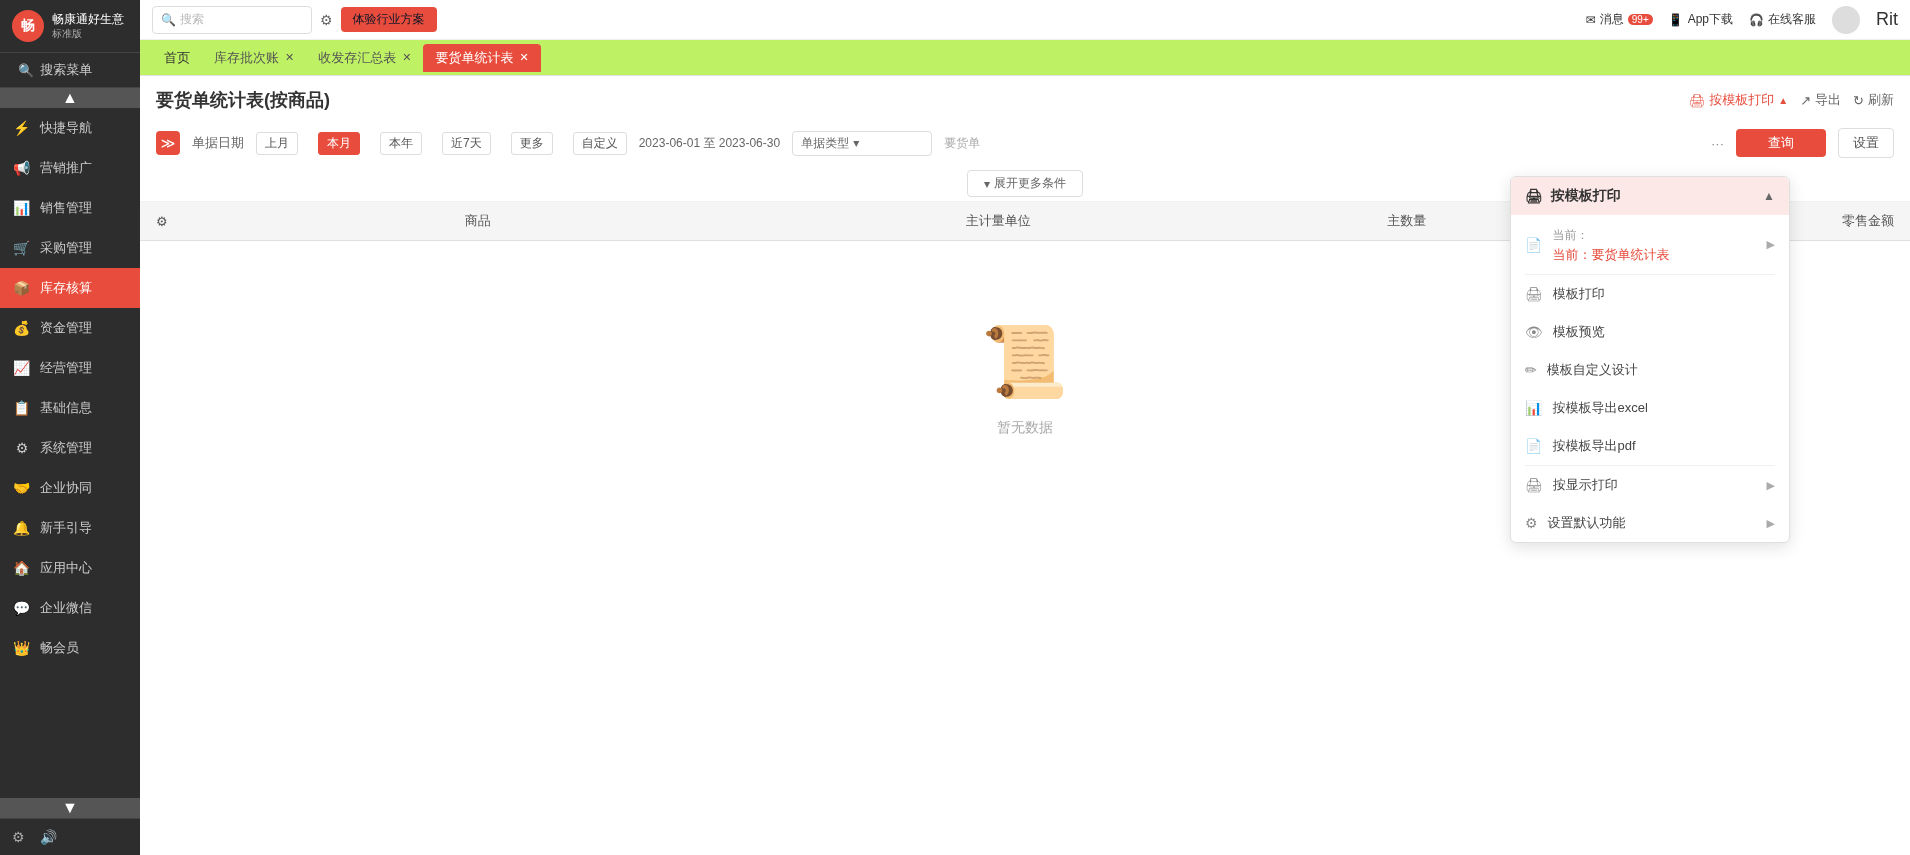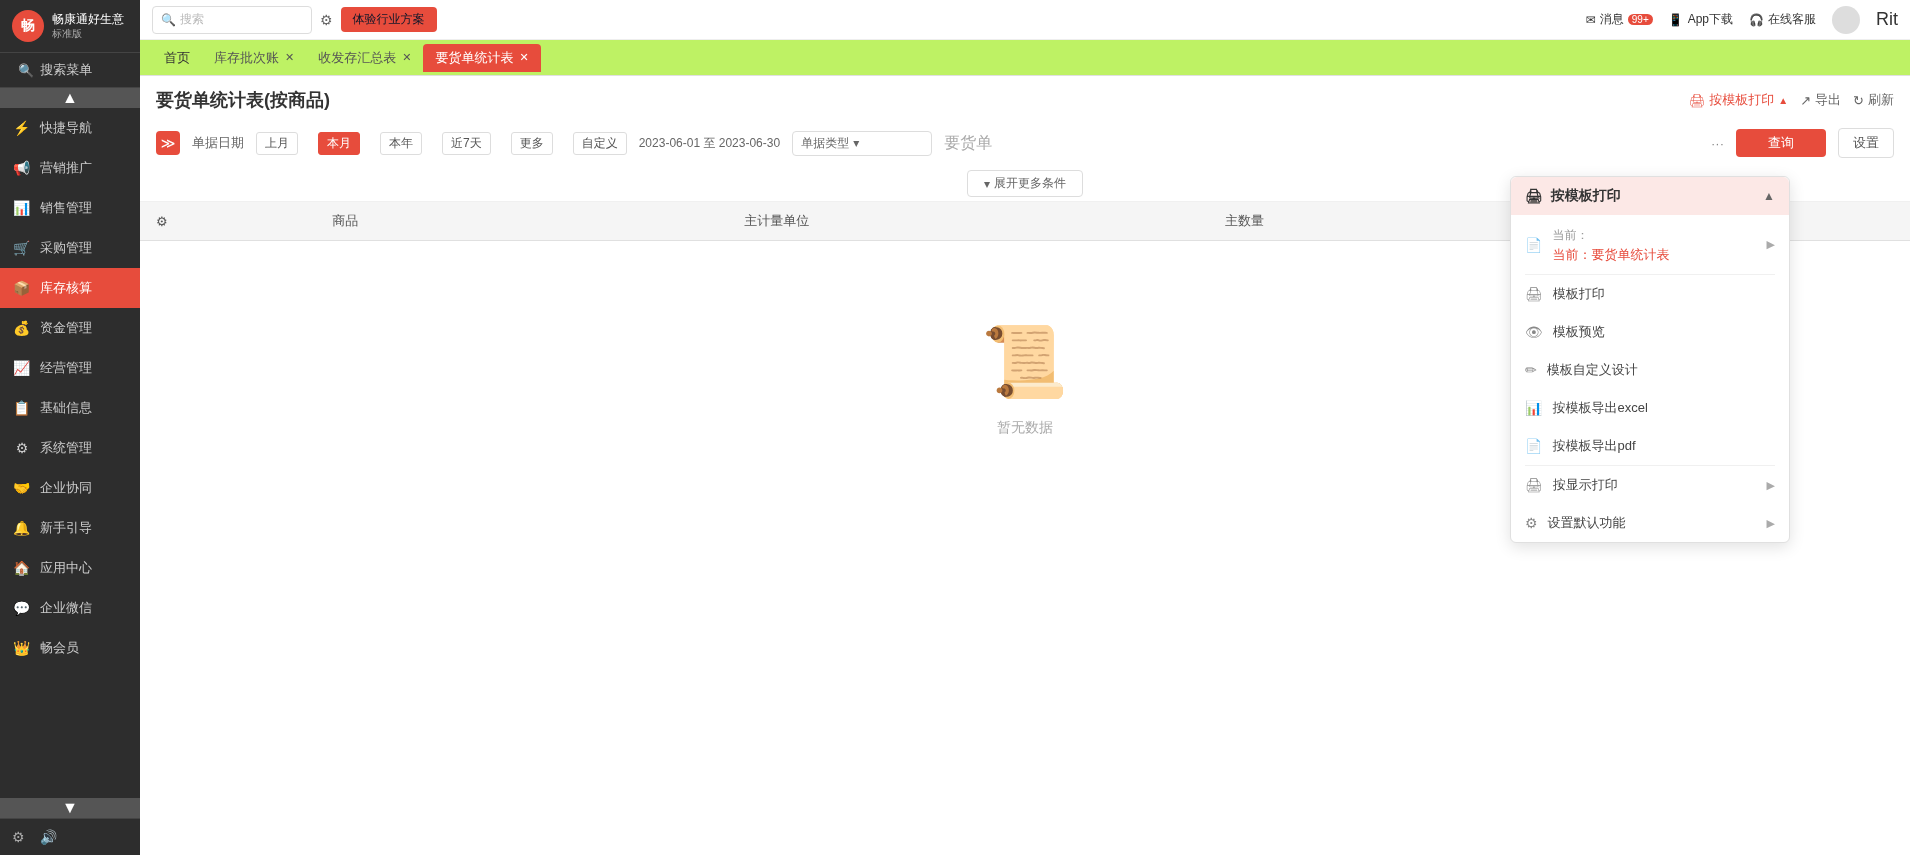--- a/index.html
+++ b/index.html
@@ -146,21 +146,21 @@
       display: flex; align-items: center; gap: 4px;
       padding: 4px 16px; border: 1px solid #ddd; border-radius: 4px;
       font-size: 12px; color: #666; cursor: pointer; background: white;
       margin: 0 auto;
     }
 
     
     .table-container { flex: 1; overflow: auto; }
     .data-table { width: 100%; border-collapse: collapse; }
     .data-table thead tr { background: #f5f5f5; }
-    .data-table th { padding: 10px 16px; font-size: 13px; color: #555; font-weight: normal; border-bottom: 1px solid #e0e0e0; text-align: center; }
+    .data-table th { padding: 10px 16px; font-size: 13px; color: #555; font-weight: normal; border-bottom: 1px solid #e0e0e0; text-align: right; }
     .data-table th:first-child { width: 40px; text-align: center; }
 
     
     .empty-state { display: flex; flex-direction: column; align-items: center; justify-content: center; padding: 80px 0; }
     .empty-text { font-size: 14px; color: #aaa; margin-top: 16px; }
 
     
     .dropdown-popup {
       position: absolute;
       top: 100px; right: 120px;
@@ -359,21 +359,21 @@
           <button class="date-btn">本年</button>
           <button class="date-btn">近7天</button>
           <button class="date-btn">更多</button>
           <button class="date-btn">自定义</button>
         </div>
       <span class="date-range">2023-06-01 至 2023-06-30</span>
       <div class="select-field">
         <span>单据类型</span>
         <span>▾</span>
       </div>
-      <span class="filter-label" style="font-size:16px;color:#aaa;">要货单</span>
+      <span class="filter-label" style="font-size:12px;color:#aaa;">要货单</span>
       <div style="flex:1"></div>
       <button class="action-btn" style="font-size:13px;color:#888;">···</button>
       <button style="background:#e74c3c;color:white;border:none;border-radius:4px;padding:5px 32px;font-size:13px;cursor:pointer;">查询</button>
       <button style="background:white;color:#555;border:1px solid #ddd;border-radius:4px;padding:5px 14px;font-size:13px;cursor:pointer;">设置</button>
     </div>
 
     <div style="display:flex;justify-content:center;padding:4px 0;border-bottom:1px solid #f0f0f0;">
       <button class="more-filters-btn">
         <span>▾</span>
         <span>展开更多条件</span>

